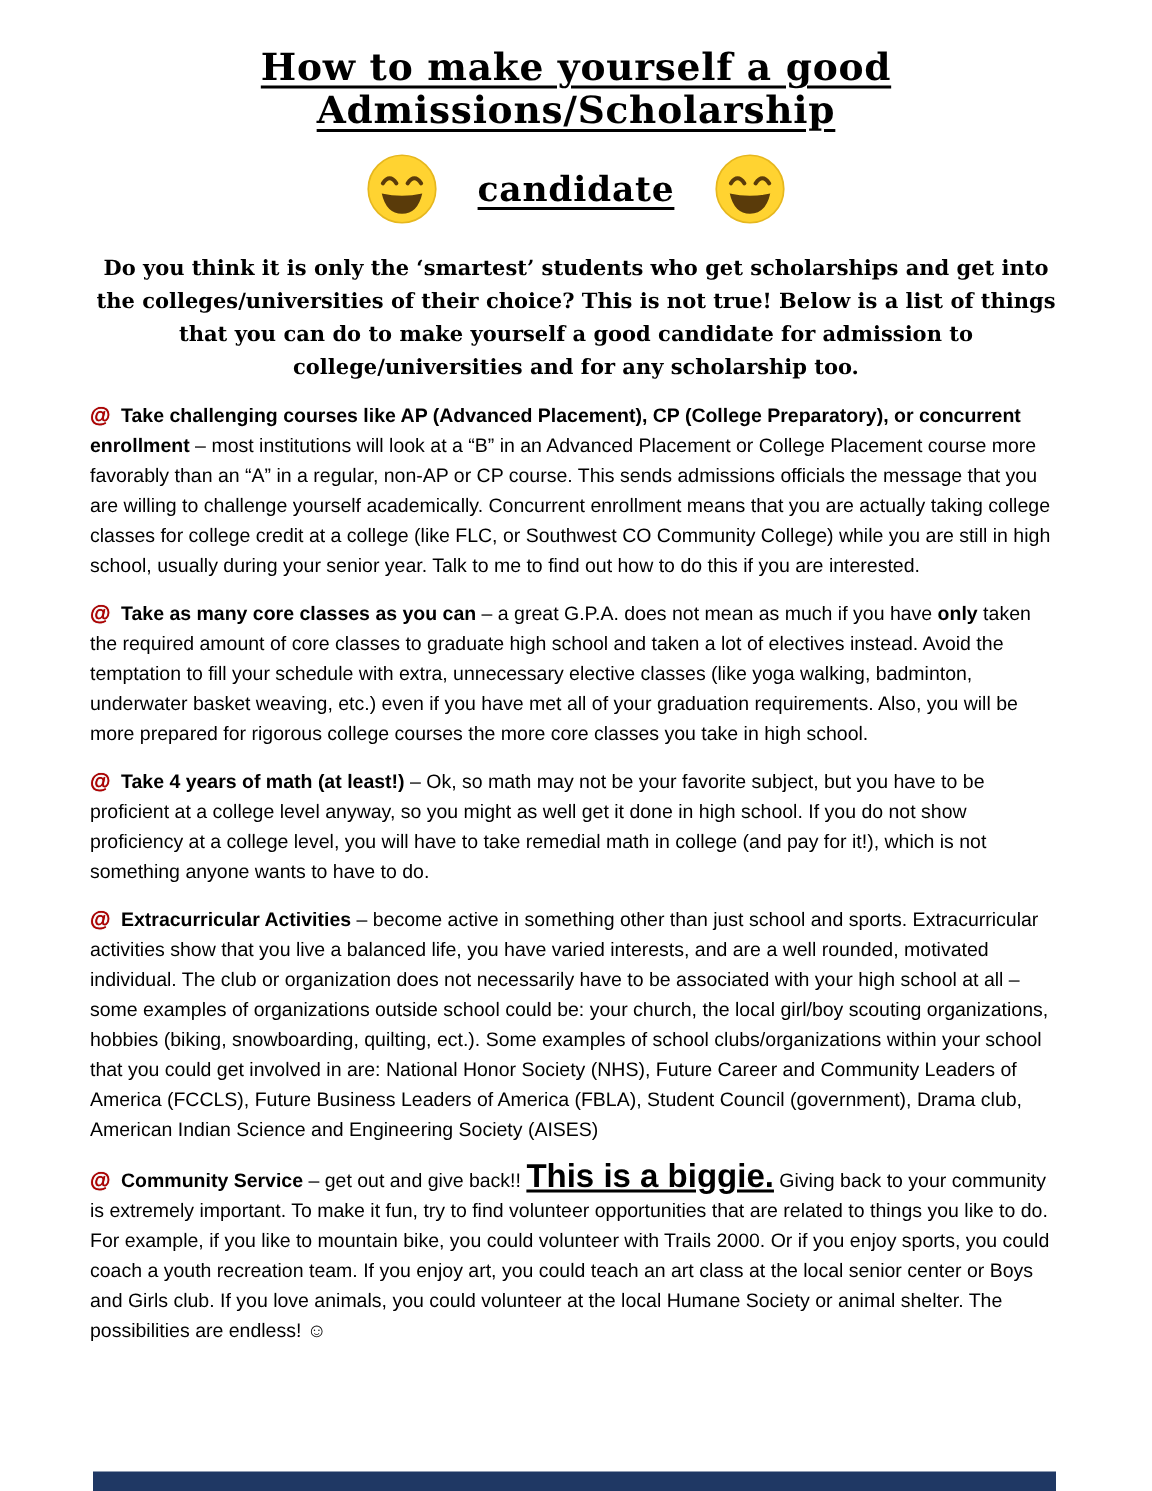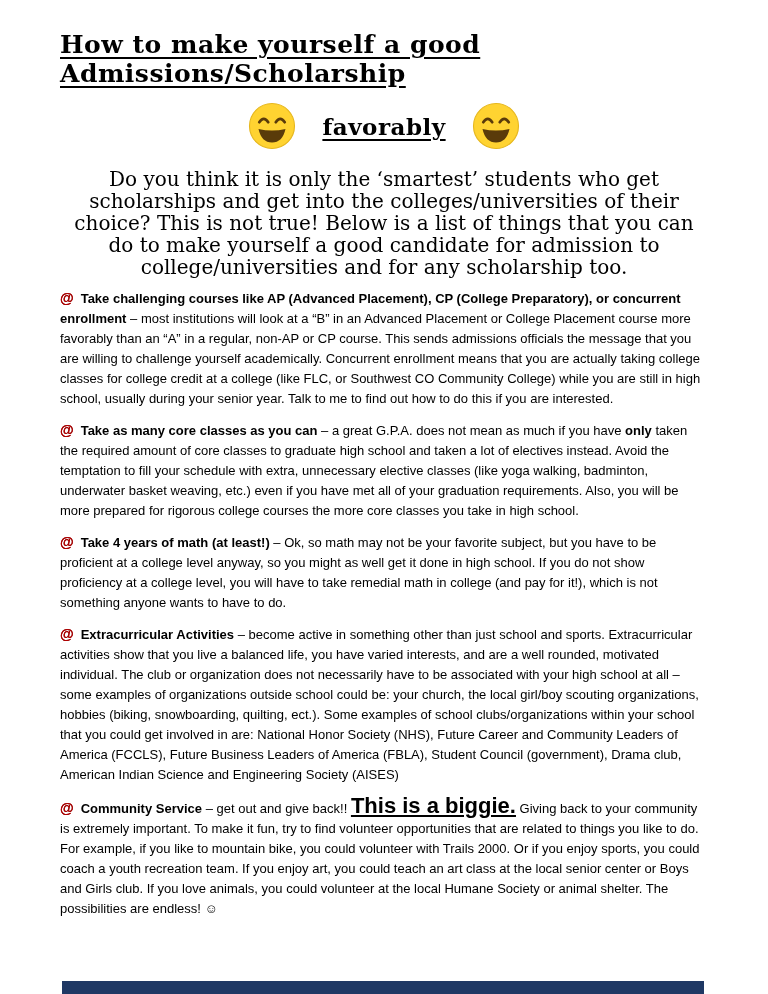--- a/index.html
+++ b/index.html
@@ -8,21 +8,21 @@
     width:768px;height:994px;
     margin:0 auto;
     background:#ffffff;
     overflow:hidden;
     font-family:"Liberation Sans", sans-serif;
     color:#000000;
     box-sizing:border-box;
     padding:30px 60px 0 60px;
   }
   
-  .title-block{}
+  .title-block{text-align:center;}
   .title-line1{
     font-family:"DejaVu Serif", serif;
     font-weight:bold;
     font-size:25px;
     letter-spacing:0.5px;
   }
   .title-line1 span{text-decoration:underline; text-underline-offset:4px; text-decoration-thickness:2px;}
   .title-line2-row{
     margin-top:12px;
     display:flex;
@@ -39,22 +39,22 @@
     text-decoration:underline;
     text-underline-offset:4px;
     text-decoration-thickness:2px;
   }
   .smiley{width:48px;height:48px;display:block;}
   
   .intro{
     margin:16px 2px 10px 2px;
     text-align:center;
     font-family:"DejaVu Serif", serif;
-    font-weight:normal;
-    font-size:20px;
+    font-weight:bold;
+    font-size:14px;
     line-height:22px;
   }
   
   .bullet{
     margin:0 0 11px 0;
     text-align:left;
     font-size:13px;
     line-height:20px;
   }
   .bullet .glyph{
@@ -90,21 +90,21 @@
     <div class="title-line1">
       <span>How to make yourself a good Admissions/Scholarship</span>
     </div>
     <div class="title-line2-row">
       <svg class="smiley" viewBox="0 0 64 64" aria-hidden="true">
         <circle cx="32" cy="32" r="30" fill="#ffd331" stroke="#e6b71e" stroke-width="1.5"></circle>
         <path d="M15 27 Q 21 18 27 27" fill="none" stroke="#5a3b0a" stroke-width="3.6" stroke-linecap="round"></path>
         <path d="M37 27 Q 43 18 49 27" fill="none" stroke="#5a3b0a" stroke-width="3.6" stroke-linecap="round"></path>
         <path d="M14 36 Q 32 40 50 36 Q 46 54 32 54 Q 18 54 14 36 Z" fill="#5a3b0a"></path>
       </svg>
-      <span class="title-line2">favorably</span>
+      <span class="title-line2">candidate</span>
       <svg class="smiley" viewBox="0 0 64 64" aria-hidden="true">
         <circle cx="32" cy="32" r="30" fill="#ffd331" stroke="#e6b71e" stroke-width="1.5"></circle>
         <path d="M15 27 Q 21 18 27 27" fill="none" stroke="#5a3b0a" stroke-width="3.6" stroke-linecap="round"></path>
         <path d="M37 27 Q 43 18 49 27" fill="none" stroke="#5a3b0a" stroke-width="3.6" stroke-linecap="round"></path>
         <path d="M14 36 Q 32 40 50 36 Q 46 54 32 54 Q 18 54 14 36 Z" fill="#5a3b0a"></path>
       </svg>
     </div>
   </div>
 
   <p class="intro">Do you think it is only the ‘smartest’ students who get scholarships and get into the colleges/universities of their choice?  This is not true!  Below is a list of things that you can do to make yourself a good candidate for admission to college/universities and for any scholarship too.</p>

